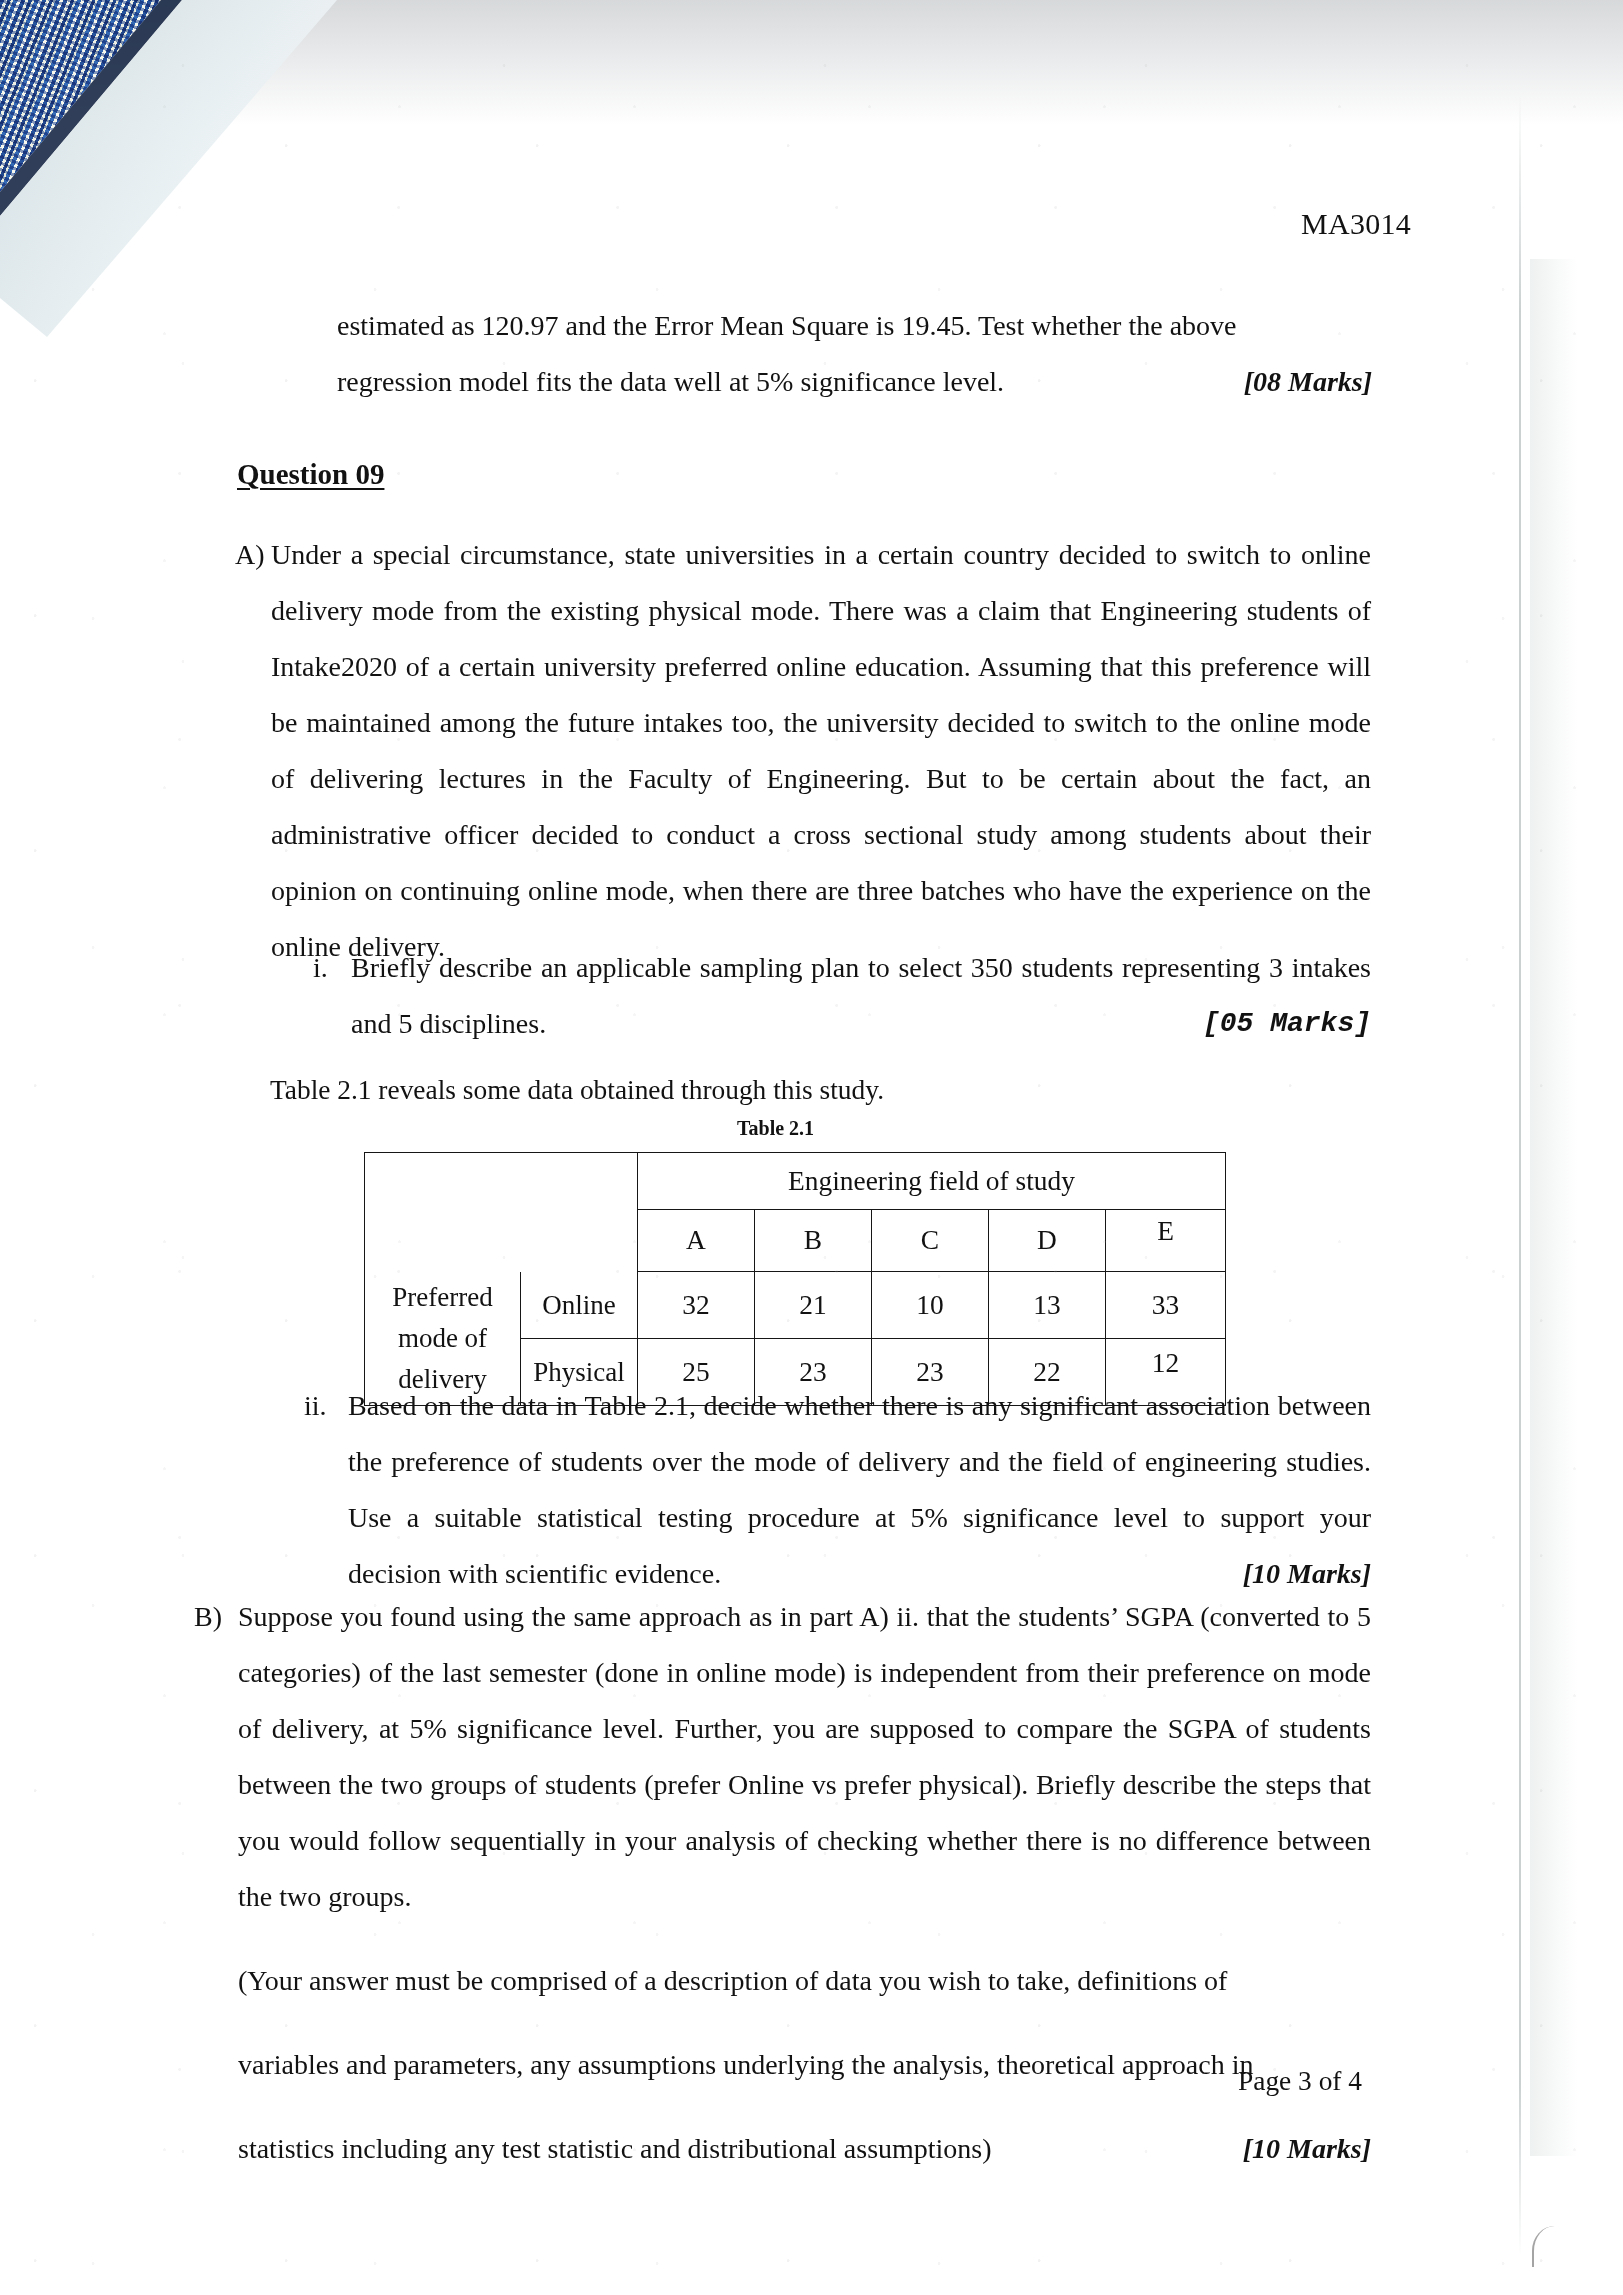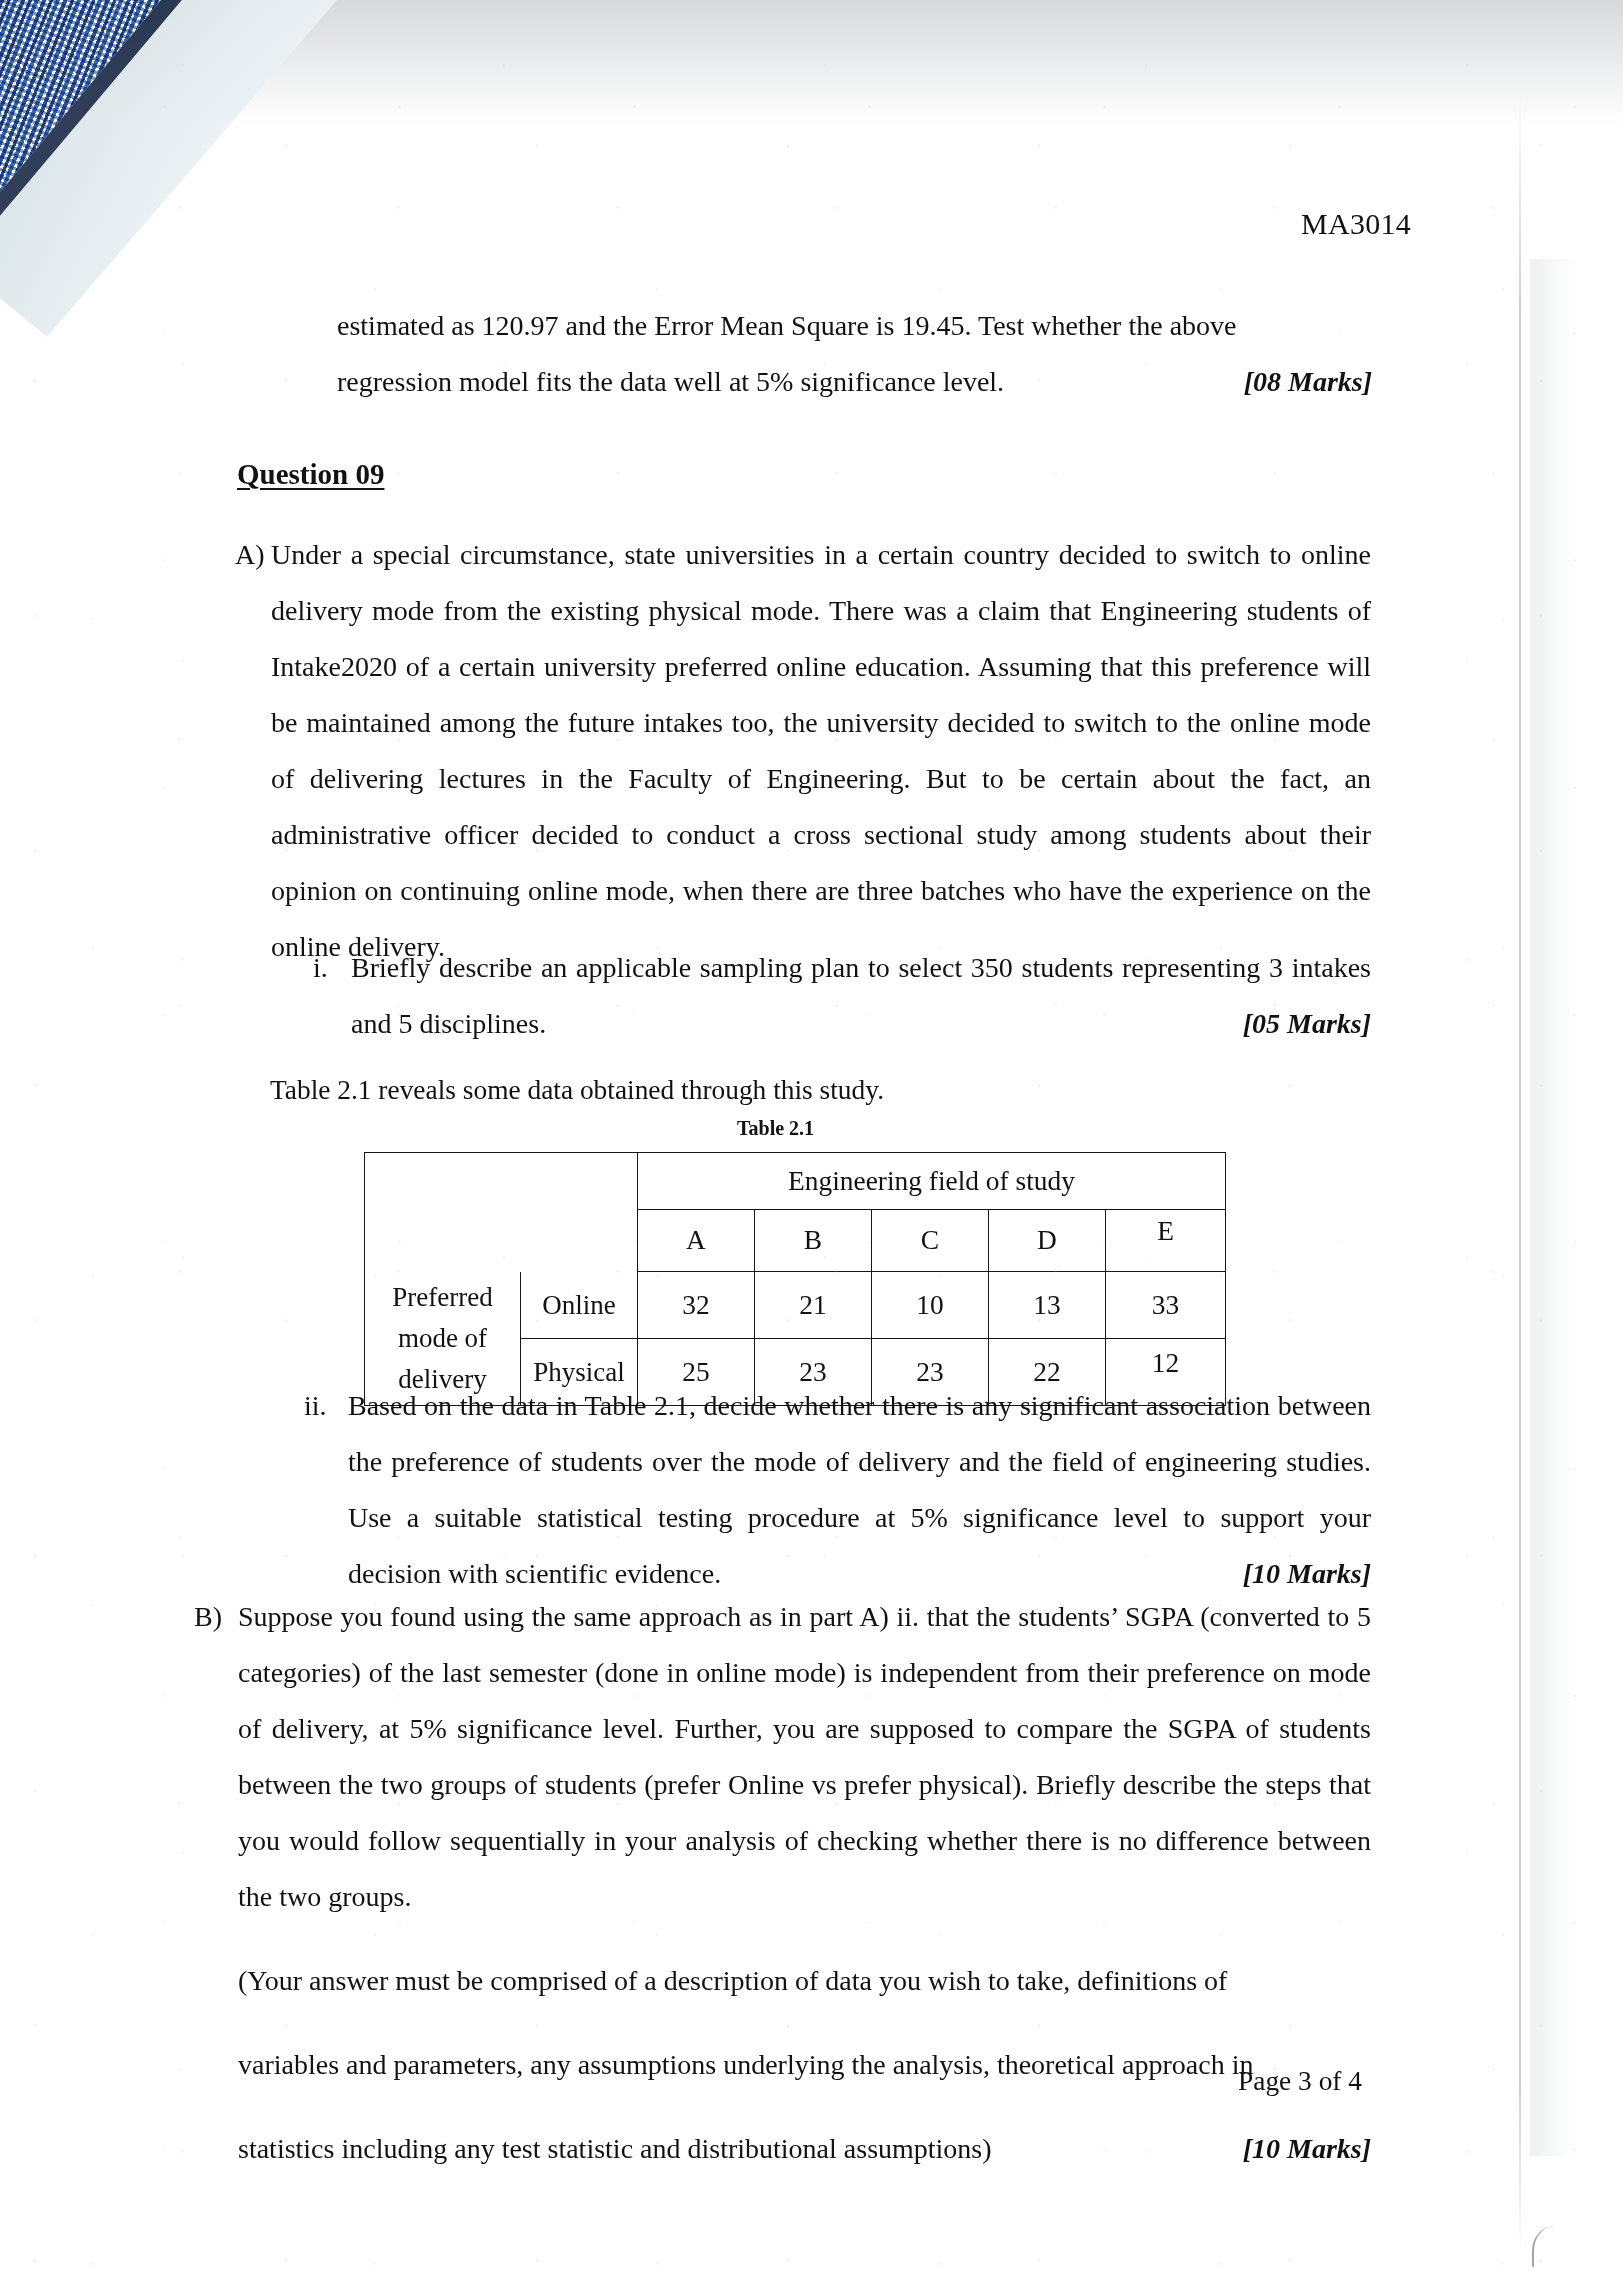--- a/index.html
+++ b/index.html
@@ -282,21 +282,21 @@
         <span class="marker">A)</span>
         <span class="body">Under a special circumstance, state universities in a certain country decided to switch to online delivery mode from the existing physical mode. There was a claim that Engineering students of Intake2020 of a certain university preferred online education. Assuming that this preference will be maintained among the future intakes too, the university decided to switch to the online mode of delivering lectures in the Faculty of Engineering. But to be certain about the fact, an administrative officer decided to conduct a cross sectional study among students about their opinion on continuing online mode, when there are three batches who have the experience on the online delivery.</span>
       </div>
     </div>
 
     <div class="sub-i">
       <div class="hang">
         <span class="marker">i.</span>
         <span class="body">
           <span>Briefly describe an applicable sampling plan to select 350 students representing 3 intakes and 5 disciplines.</span>
-          <span class="marks" style="float:right; margin-left:31px;">[05 Marks]</span>
+          <span class="marks" style="float:right; margin-left:31px;font-family:Liberation Mono, monospace;">[05 Marks]</span>
         </span>
       </div>
     </div>
 
     <div class="tableintro">Table 2.1 reveals some data obtained through this study.</div>
     <div class="tablecaption">Table 2.1</div>
 
     <div class="tbl-wrap">
       <table class="t21">
         <tbody>

